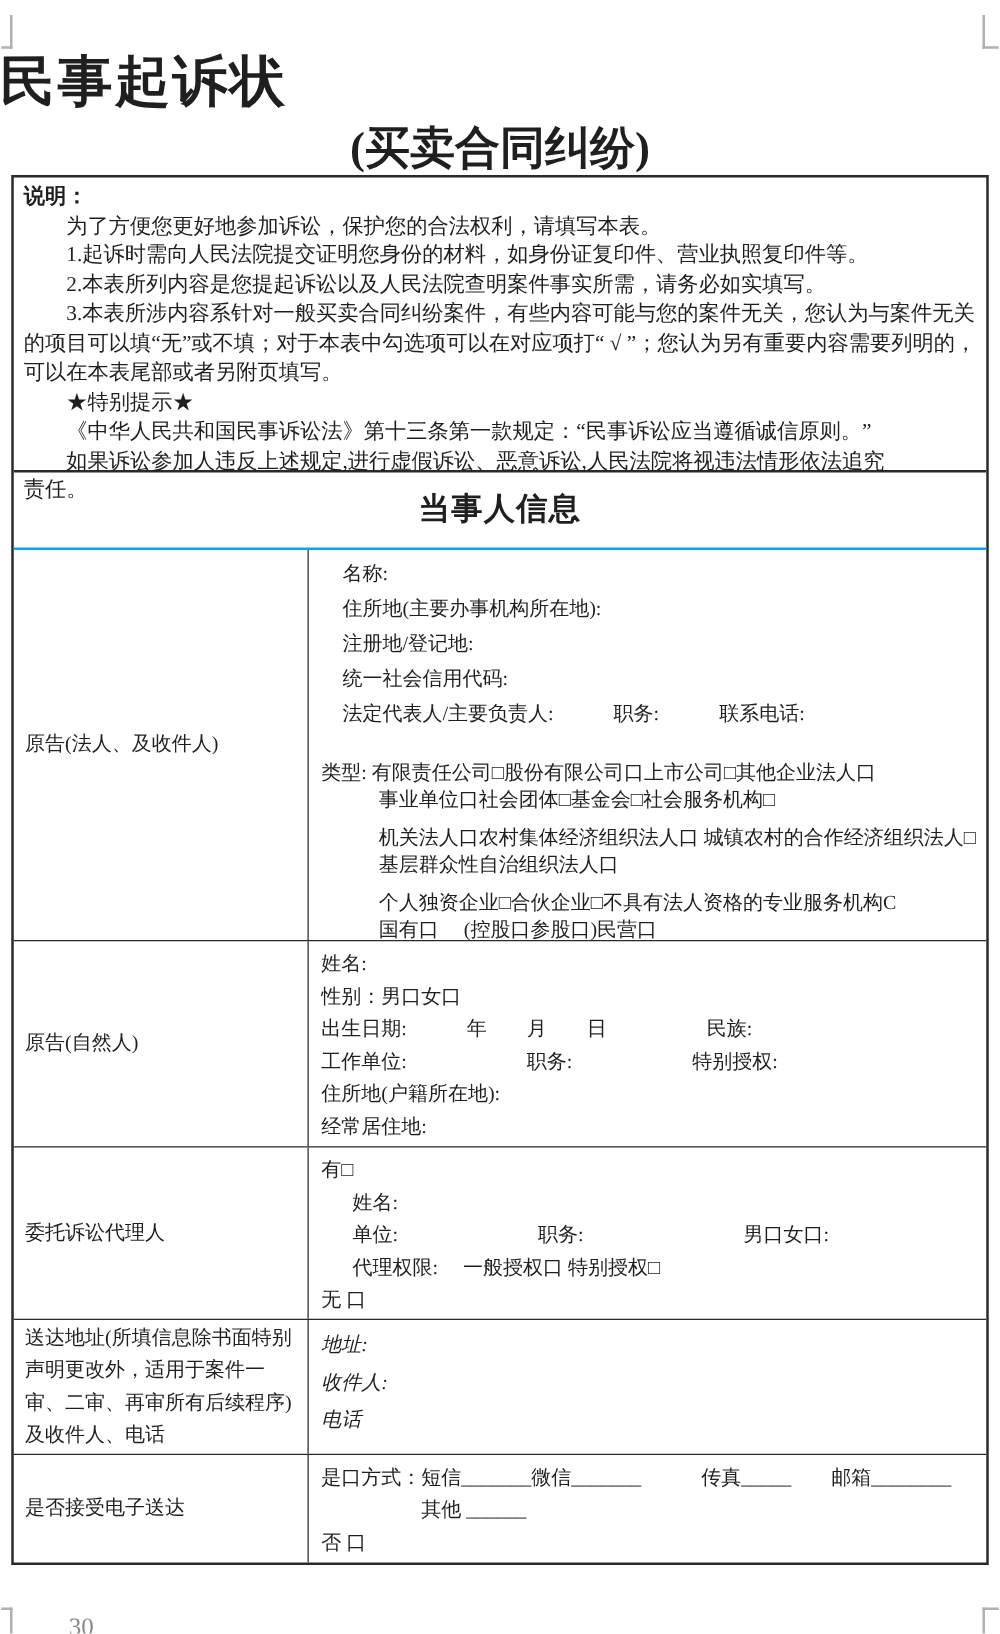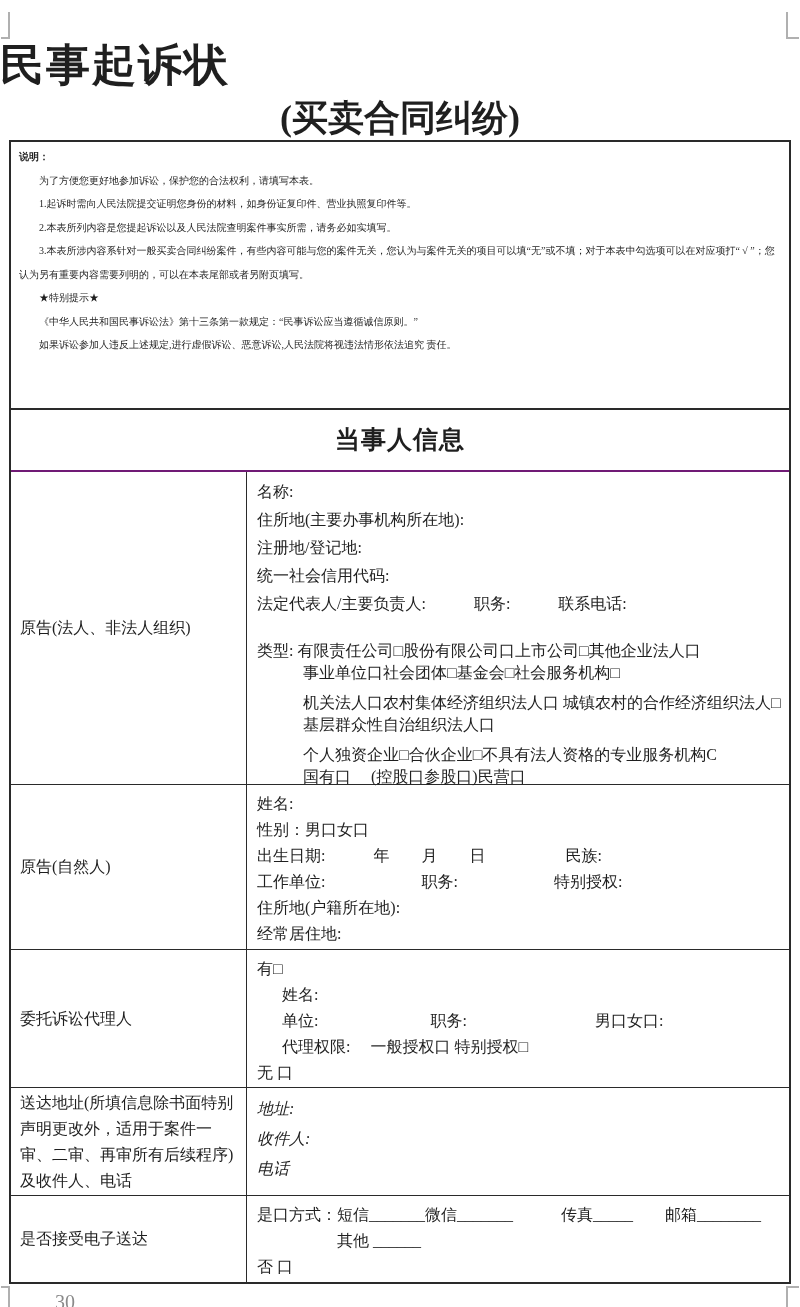--- a/index.html
+++ b/index.html
@@ -27,30 +27,30 @@
     position:absolute; left:0; top:94px; width:100%;
     text-align:center; font-size:36px; font-weight:bold;
   }
 
   .form {
     position:absolute; left:9px; top:140px; width:782px;
     border:2px solid #2a2a2a;
     background:#fff;
   }
   .notice {
-    height:268px; border-bottom:2px solid #2a2a2a;
+    height:236px; border-bottom:2px solid #2a2a2a;
     padding:3px 8px 0 8px;
-    font-size:10px; line-height:23.5px;
+    font-size:17px; line-height:23.5px;
   }
   .notice-heading { font-weight:bold; }
   .np { text-indent:2em; }
   .np.warning { max-width:700px; }
 
   .section-header {
-    height:62px; border-bottom:2px solid #701a75;
+    height:62px; border-bottom:2px solid #0ea5e9;
     text-align:center; font-size:25px; font-weight:bold; line-height:60px;
     letter-spacing:1px;
   }
 
   .row { display:flex; border-bottom:1.5px solid #2a2a2a; }
   .row:last-child { border-bottom:none; }
   .label-cell {
     width:236px; flex:0 0 236px;
     border-right:1.5px solid #2a2a2a;
     display:flex; align-items:center;
@@ -60,21 +60,21 @@
   .content-cell {
     flex:1; padding:6px 6px 4px 10px;
     font-size:16px;
   }
   .r1 { height:313px; }
   .r2 { height:165px; }
   .r3 { height:138px; }
   .r4 { height:108px; }
   .r5 { height:86px; }
 
-  .l  { line-height:28px; }           
+  .l  { line-height:28px;margin-left:17px; }           
   .l2 { line-height:26px; }           
   .t  { line-height:22px; }           
   .ind  { padding-left:46px; }        
   .ind2 { padding-left:25px; }        
   .ind3 { padding-left:80px; }        
   .gap8  { margin-top:8px; }
   .r4 .content-cell .l3 { line-height:30px;font-style:italic; }
 
   .pagenum {
     position:absolute; left:55px; top:1291px;
@@ -103,21 +103,21 @@
       <div class="np">2.本表所列内容是您提起诉讼以及人民法院查明案件事实所需，请务必如实填写。</div>
       <div class="np">3.本表所涉内容系针对一般买卖合同纠纷案件，有些内容可能与您的案件无关，您认为与案件无关的项目可以填“无”或不填；对于本表中勾选项可以在对应项打“ √ ”；您认为另有重要内容需要列明的，可以在本表尾部或者另附页填写。</div>
       <div class="np">★特别提示★</div>
       <div class="np">《中华人民共和国民事诉讼法》第十三条第一款规定：“民事诉讼应当遵循诚信原则。”</div>
       <div class="np warning">如果诉讼参加人违反上述规定,进行虚假诉讼、恶意诉讼,人民法院将视违法情形依法追究 责任。</div>
     </div>
 
     <div class="section-header">当事人信息</div>
 
     <div class="row r1">
-      <div class="label-cell">原告(法人、非法人组织)</div>
+      <div class="label-cell">原告(法人、及收件人)</div>
       <div class="content-cell">
         <div class="l">名称:</div>
         <div class="l">住所地(主要办事机构所在地):</div>
         <div class="l">注册地/登记地:</div>
         <div class="l">统一社会信用代码:</div>
         <div class="l">法定代表人/主要负责人:　　　职务:　　　联系电话:</div>
         <div class="t" style="margin-top:22px;">类型: 有限责任公司□股份有限公司口上市公司□其他企业法人口</div>
         <div class="t ind">事业单位口社会团体□基金会□社会服务机构□</div>
         <div class="t ind gap8">机关法人口农村集体经济组织法人口 城镇农村的合作经济组织法人□基层群众性自治组织法人口</div>
         <div class="t ind gap8">个人独资企业□合伙企业□不具有法人资格的专业服务机构C</div>

